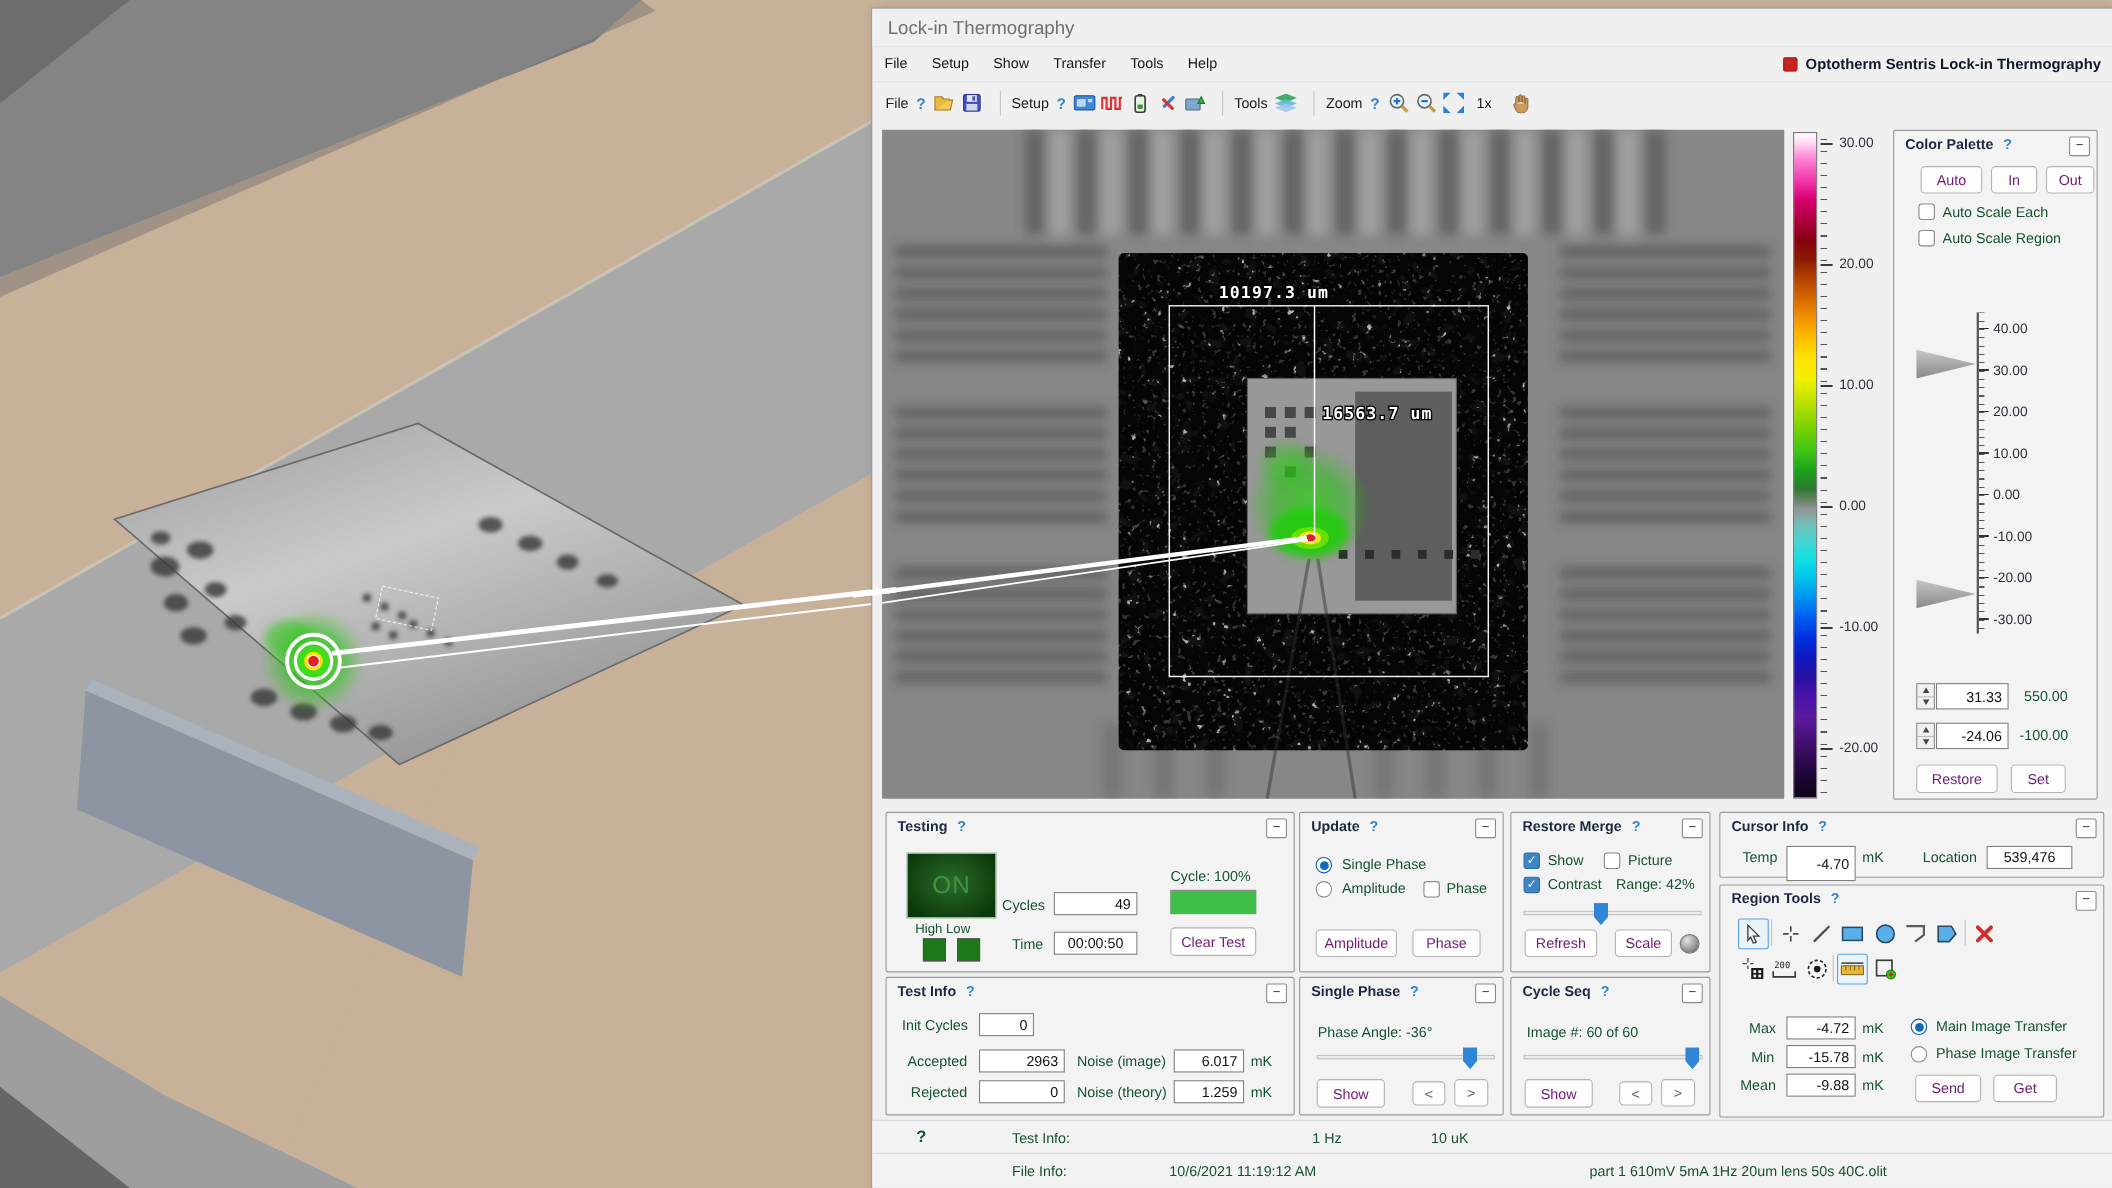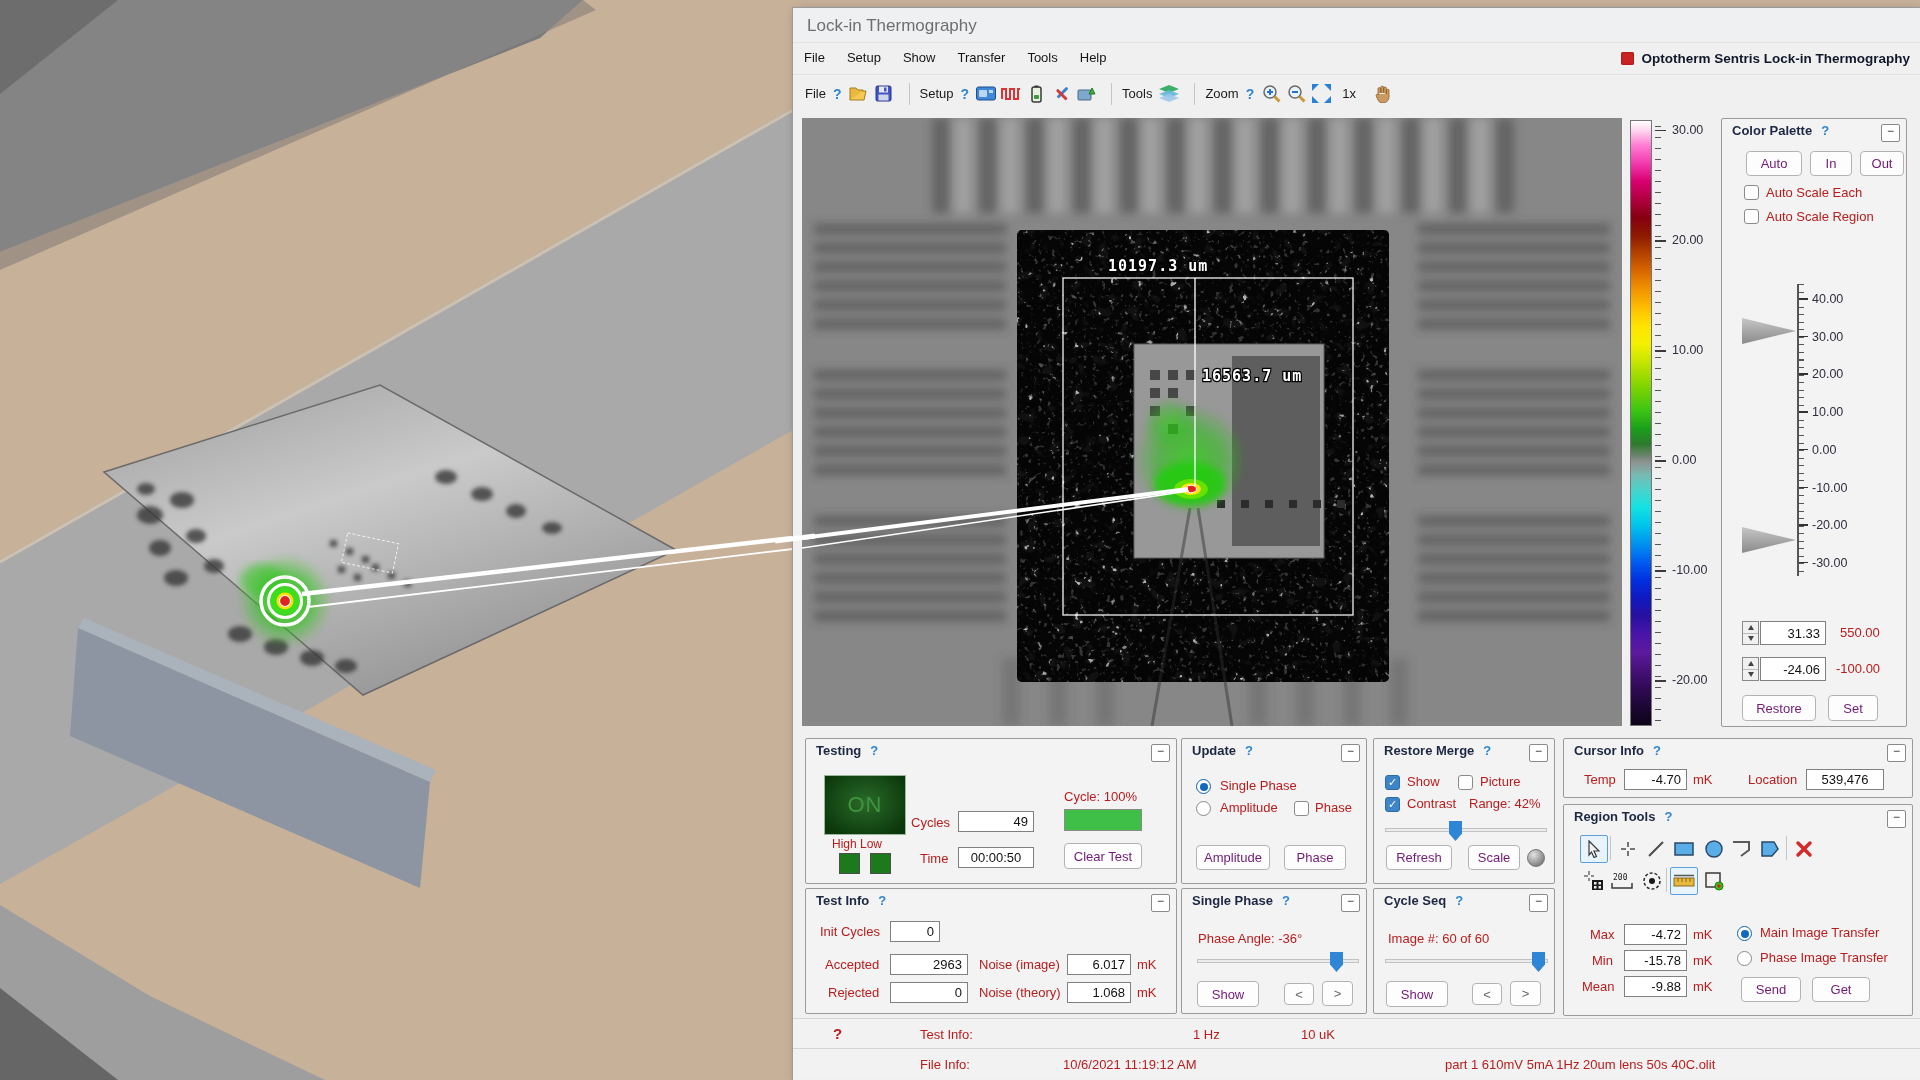--- a/index.html
+++ b/index.html
@@ -25,21 +25,21 @@
   .panel{position:absolute;border:1px solid #9a9a9a;background:#f3f3f3;border-radius:2px;box-sizing:border-box;}
   .phead{position:absolute;top:4px;left:10px;font-weight:bold;font-size:13px;color:#1c2742;display:flex;gap:9px;white-space:nowrap;}
   .phelp{color:#2f86d0;font-weight:bold;}
   .minbox{position:absolute;top:5px;right:6px;width:17px;height:16px;border:1px solid #8a8a8a;background:#fff;
     font-size:12px;line-height:13px;text-align:center;color:#333;border-radius:2px;}
   .btn{position:absolute;background:#fdfdfd;border:1px solid #b3b3b3;border-radius:4px;font-size:13px;color:#701a75;
     display:flex;align-items:center;justify-content:center;box-sizing:border-box;}
   .field{position:absolute;background:#fff;border:1px solid #808080;font-size:13px;color:#111;display:flex;
     align-items:center;justify-content:flex-end;padding:0 5px;box-sizing:border-box;}
   .field.center{justify-content:center;}
-  .lbl{position:absolute;font-size:13px;color:#b91c1c;white-space:nowrap;}
+  .lbl{position:absolute;font-size:13px;color:#14532d;white-space:nowrap;}
   .lbl.sm{font-size:12px;}
   .cb{position:absolute;width:15px;height:15px;border:1px solid #8a8a8a;background:#fff;border-radius:3px;box-sizing:border-box;}
   .cb.on{background:#3d85c6;border-color:#2d6ca3;}
   .cb.on::after{content:"✓";color:#fff;font-size:11px;line-height:13px;display:block;text-align:center;}
   .radio{position:absolute;width:15px;height:15px;border:1.5px solid #8a8a8a;background:#fff;border-radius:50%;box-sizing:border-box;}
   .radio.sel{border-color:#0f62b0;}
   .radio.sel::after{content:"";position:absolute;left:2.5px;top:2.5px;right:2.5px;bottom:2.5px;background:#1268bd;border-radius:50%;}
   .track{position:absolute;height:4px;background:#ececec;border:1px solid #c2c2c2;box-sizing:border-box;}
   .thumb{position:absolute;width:13px;height:20px;background:#2f86d6;clip-path:polygon(0 0,100% 0,100% 62%,50% 100%,0 62%);}
   .progress{position:absolute;background:#3fbf48;border:1px solid #8a8a8a;box-sizing:border-box;}
@@ -534,21 +534,21 @@
     <div class="sphere" style="left:153px;top:110px;"></div>
   </div>
 
   <div class="panel" style="left:770px;top:730px;width:350px;height:60px;">
     <div class="phead">
         <span>Cursor Info</span>
         <span class="phelp">?</span>
       </div>
     <div class="minbox">−</div>
     <div class="lbl" style="left:20px;top:33px;">Temp</div>
-    <div class="field" style="left:60px;top:30px;width:63px;height:21px;">-4.70</div>
+    <div class="field" style="left:60px;top:30px;width:63px;height:32px;">-4.70</div>
     <div class="lbl" style="left:129px;top:33px;">mK</div>
     <div class="lbl" style="left:184px;top:33px;">Location</div>
     <div class="field center" style="left:242px;top:30px;width:78px;height:21px;">539,476</div>
   </div>
 
   <div class="panel" style="left:770px;top:796px;width:350px;height:212px;">
     <div class="phead">
         <span>Region Tools</span>
         <span class="phelp">?</span>
       </div>
@@ -681,21 +681,21 @@
     <div class="lbl" style="left:14px;top:35px;">Init Cycles</div>
     <div class="field" style="left:84px;top:32px;width:50px;height:21px;">0</div>
     <div class="lbl" style="left:19px;top:68px;">Accepted</div>
     <div class="field" style="left:84px;top:65px;width:78px;height:21px;">2963</div>
     <div class="lbl" style="left:173px;top:68px;">Noise (image)</div>
     <div class="field" style="left:261px;top:65px;width:64px;height:21px;">6.017</div>
     <div class="lbl" style="left:331px;top:68px;">mK</div>
     <div class="lbl" style="left:22px;top:96px;">Rejected</div>
     <div class="field" style="left:84px;top:93px;width:78px;height:21px;">0</div>
     <div class="lbl" style="left:173px;top:96px;">Noise (theory)</div>
-    <div class="field" style="left:261px;top:93px;width:64px;height:21px;">1.068</div>
+    <div class="field" style="left:261px;top:93px;width:64px;height:21px;">1.259</div>
     <div class="lbl" style="left:331px;top:96px;">mK</div>
   </div>
 
   <div class="panel" style="left:388px;top:880px;width:186px;height:126px;">
     <div class="phead">
         <span>Single Phase</span>
         <span class="phelp">?</span>
       </div>
     <div class="minbox">−</div>
     <div class="lbl" style="left:16px;top:42px;">Phase Angle: -36°</div>

